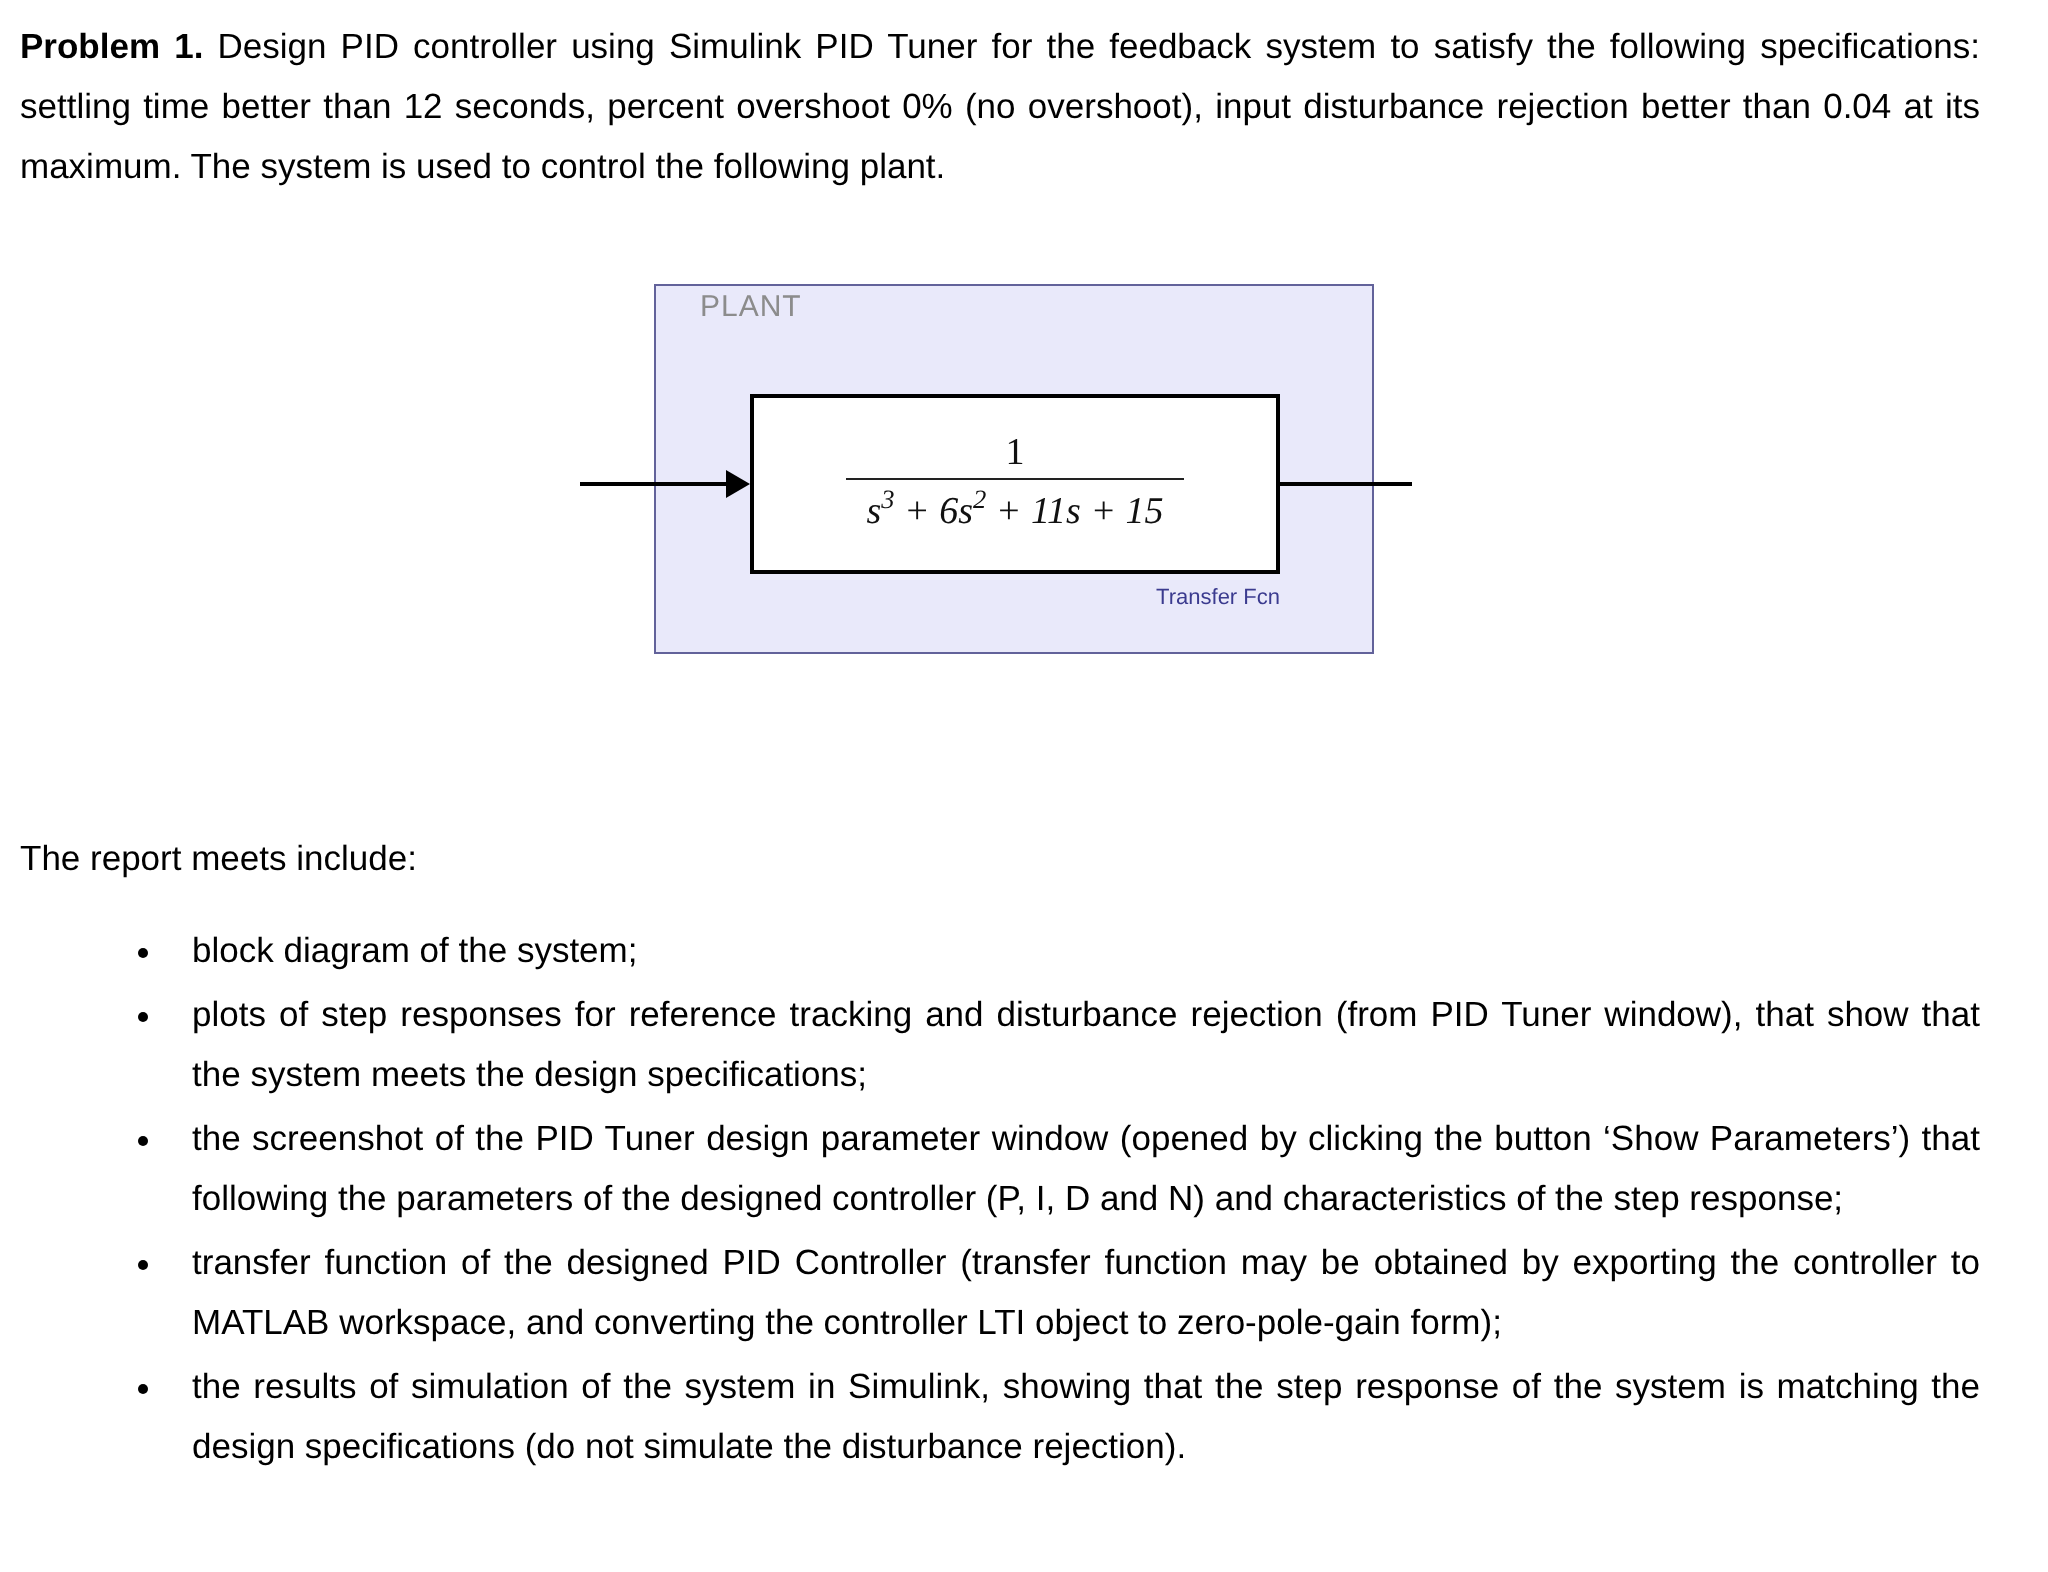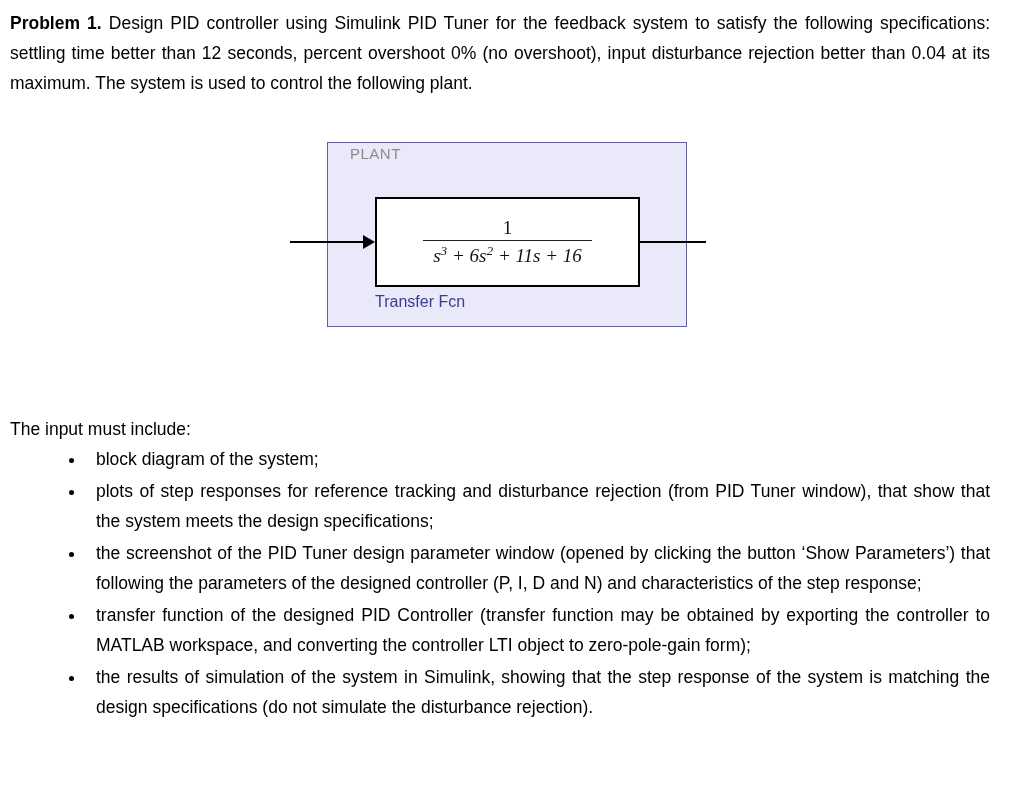--- a/index.html
+++ b/index.html
@@ -62,22 +62,22 @@
   .fraction .den {
     border-top: 1.5px solid #222222;
     padding: 2px 10px 0 10px;
     font-style: italic;
   }
   .fraction sup { font-size: 0.7em; }
   .block-name {
     position: absolute;
     left: 365px; top: 151px;
     width: 265px;
-    text-align: left;
-    font-size: 16px;
+    text-align: right;
+    font-size: 11px;
     color: #3b3b8f;
   }
   .in-line {
     position: absolute;
     left: 280px; top: 99px;
     width: 74px; height: 2px;
     background: #000000;
   }
   .arrow-head {
     position: absolute;
@@ -94,20 +94,21 @@
     background: #000000;
   }
 
   
   .report-heading {
     margin-top: 40px;
     font-size: 17.5px;
     line-height: 30px;
   }
   ul.report {
+    margin-top: 16px;
     padding-left: 76px;
     list-style: disc outside;
   }
   ul.report li {
     font-size: 17.5px;
     line-height: 30px;
     text-align: justify;
     margin-bottom: 2px;
     padding-left: 10px;
   }
@@ -124,30 +125,30 @@
     <div class="subsystem">
       <div class="subsystem-label">PLANT</div>
     </div>
 
     <div class="in-line"></div>
     <div class="arrow-head"></div>
 
     <div class="tf-block">
       <div class="fraction">
         <div class="num">1</div>
-        <div class="den"><span>s</span><sup>3</sup><span> + 6s</span><sup>2</sup><span> + 11s + 16</span></div>
+        <div class="den"><span>s</span><sup>3</sup><span> + 6s</span><sup>2</sup><span> + 11s + 15</span></div>
       </div>
     </div>
 
     <div class="block-name">Transfer Fcn</div>
 
     <div class="out-line"></div>
   </div>
 
-  <p class="report-heading">The input must include:</p>
+  <p class="report-heading">The report meets include:</p>
 
   <ul class="report">
     <li>block diagram of the system;</li>
     <li>plots of step responses for reference tracking and disturbance rejection (from PID Tuner window), that show that the system meets the design specifications;</li>
     <li>the screenshot of the PID Tuner design parameter window (opened by clicking the button ‘Show Parameters’) that following the parameters of the designed controller (P, I, D and N) and characteristics of the step response;</li>
     <li>transfer function of the designed PID Controller (transfer function may be obtained by exporting the controller to MATLAB workspace, and converting the controller LTI object to zero-pole-gain form);</li>
     <li>the results of simulation of the system in Simulink, showing that the step response of the system is matching the design specifications (do not simulate the disturbance rejection).</li>
   </ul>
 
 </div>

